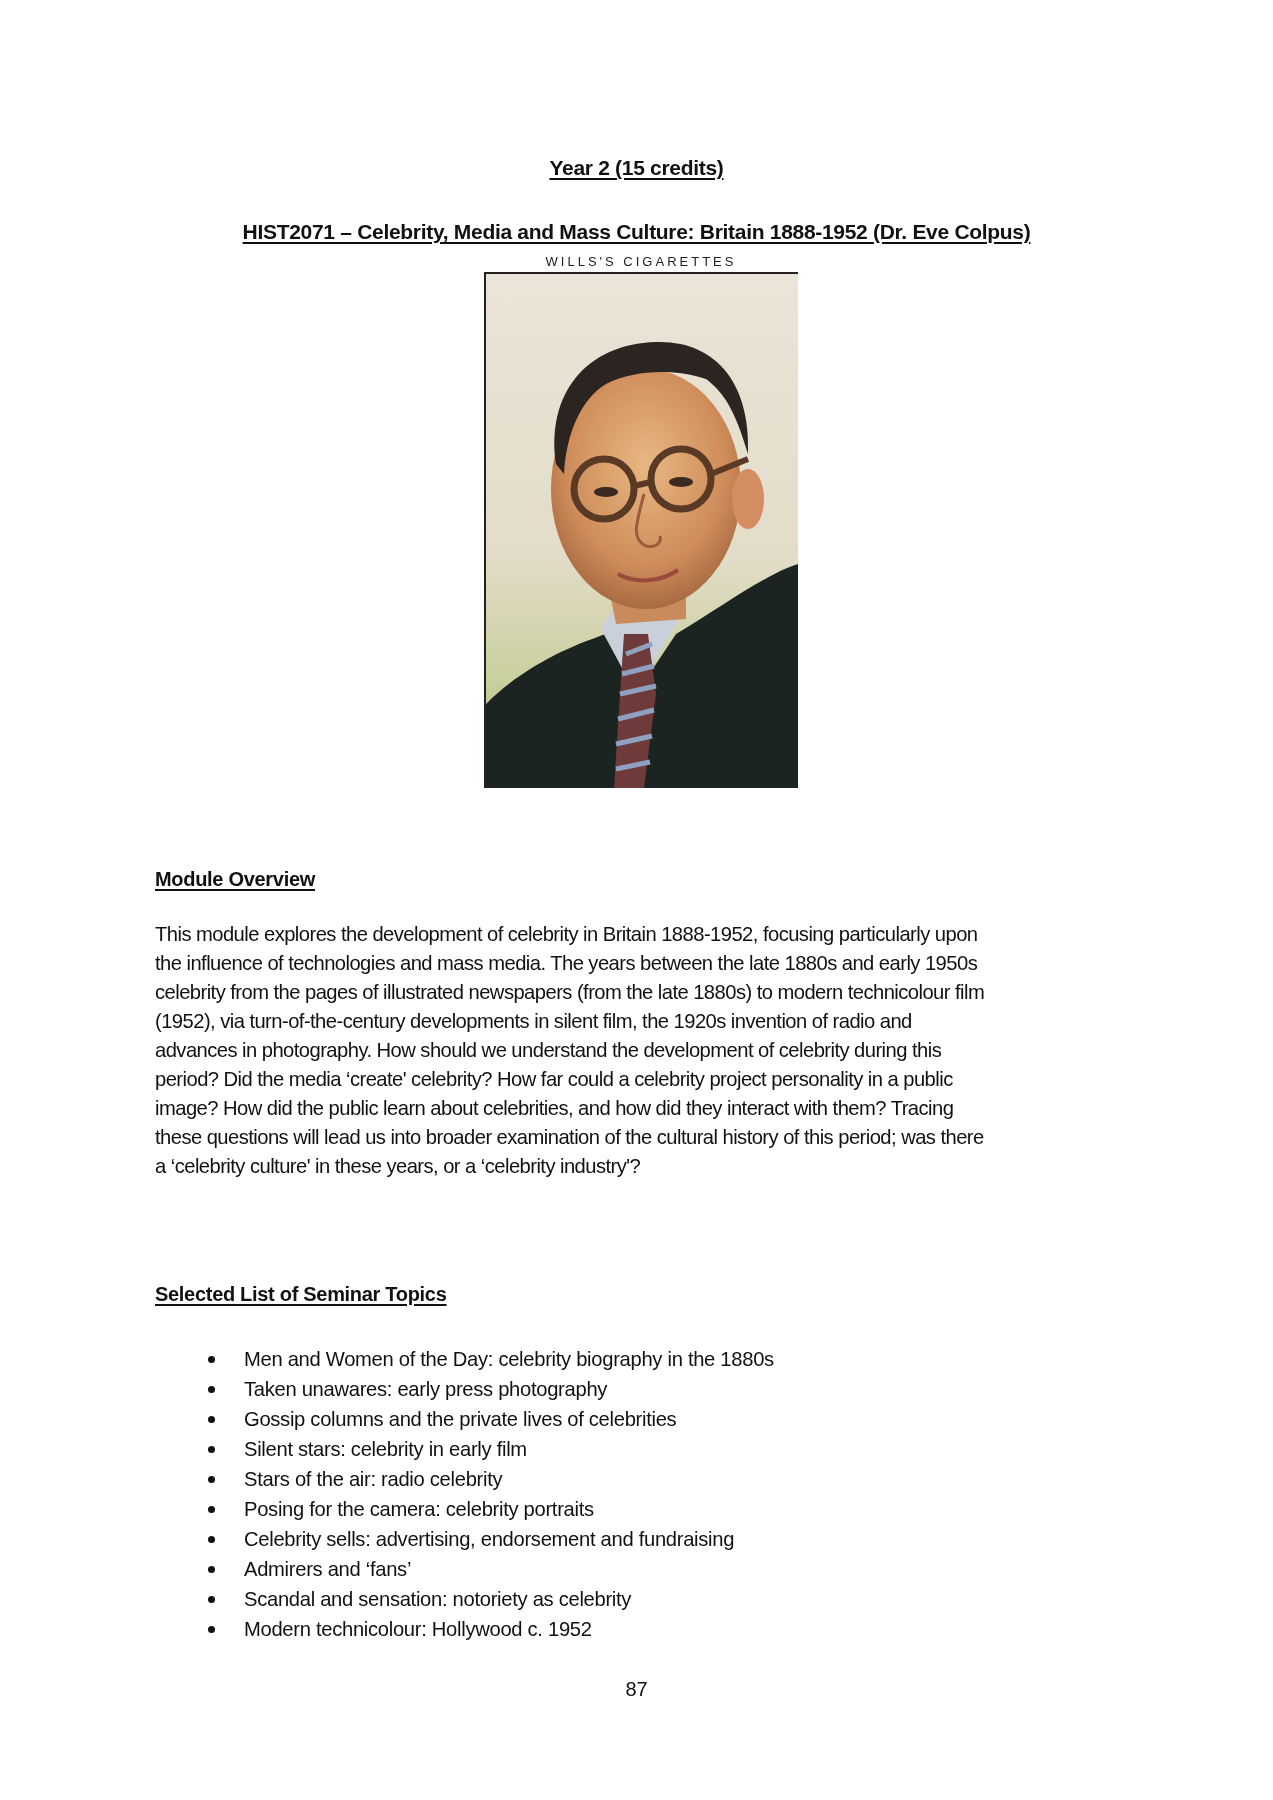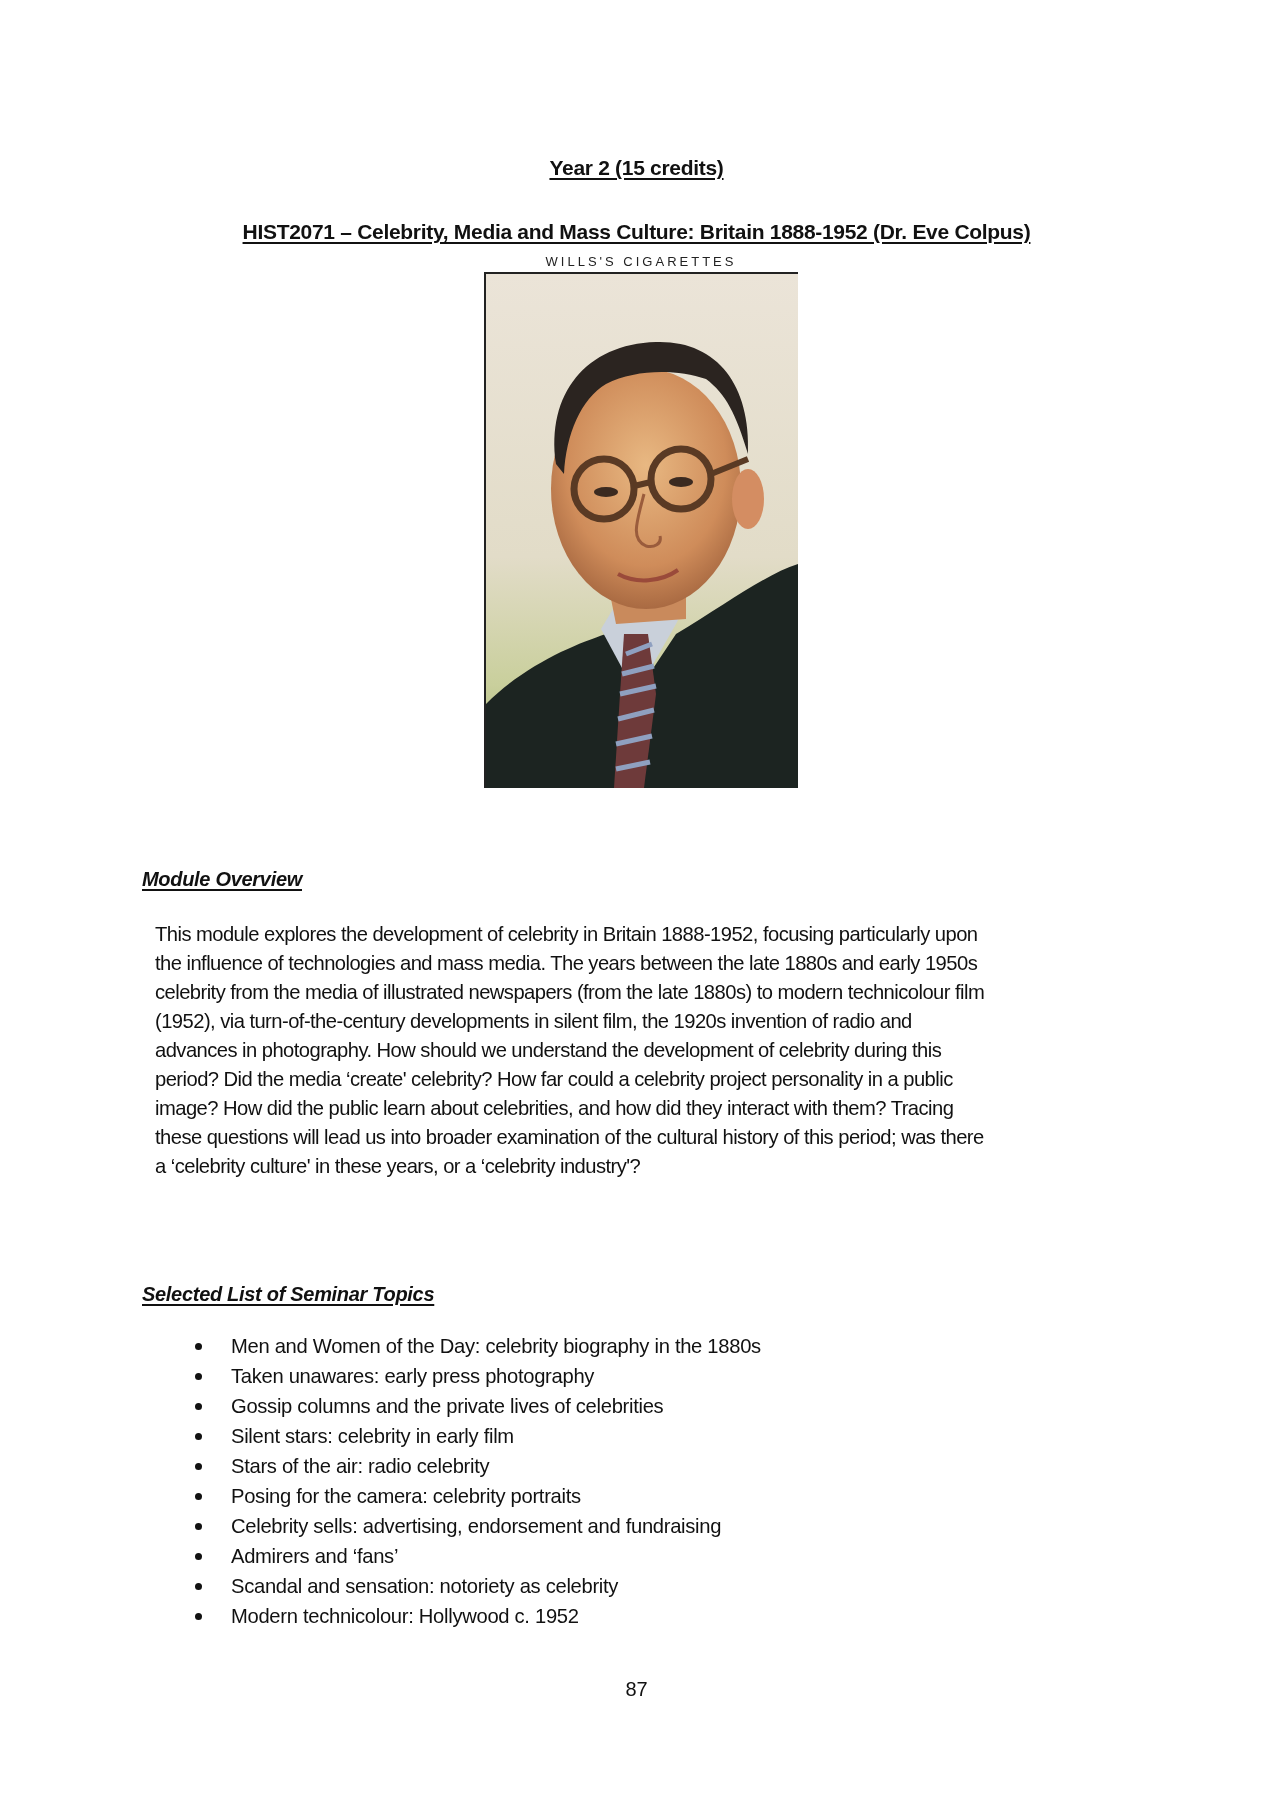--- a/index.html
+++ b/index.html
@@ -12,30 +12,30 @@
   .h-year { top: 156px; }
   .h-module { top: 212px; margin-top: 8px; }
 
   .card { position: absolute; left: 484px; top: 254px; width: 314px; height: 534px; }
   .card-label { position: absolute; left: 0; top: 0; width: 314px; text-align: center;
                 font-size: 13px; letter-spacing: 3px; font-weight: normal; color: #222; }
   .card-frame { position: absolute; left: 0; top: 18px; width: 312px; height: 514px;
                 border-top: 2px solid #222; border-left: 2px solid #222; overflow: hidden;
                 background: linear-gradient(180deg, #e9e2d6 0%, #e4dccb 40%, #d9d7b3 70%, #b7c08a 100%); }
 
-  .section-heading { position: absolute; left: 142px; font-weight: bold; font-size: 20px;
-                     text-decoration: underline; text-underline-offset: 3px; letter-spacing: -0.3px; font-style: italic; }
+  .section-heading { position: absolute; left: 155px; font-weight: bold; font-size: 20px;
+                     text-decoration: underline; text-underline-offset: 3px; letter-spacing: -0.3px; }
   .sh-overview { top: 868px; }
   .sh-topics { top: 1283px; }
 
   .overview { position: absolute; left: 155px; top: 920px; width: 980px;
               font-size: 20.2px; line-height: 29px; letter-spacing: -0.55px; }
   .overview div { white-space: nowrap; }
 
-  .topics { position: absolute; left: 155px; top: 1331px; list-style: none; margin: 0; padding: 0; }
+  .topics { position: absolute; left: 155px; top: 1331px; list-style: none; margin: 13px; padding: 0; }
   .topics li { position: relative; height: 30px; line-height: 30px; font-size: 20.2px;
                padding-left: 76px; white-space: nowrap; letter-spacing: -0.3px; }
   .bullet { position: absolute; left: 40px; top: 12px; width: 7px; height: 7px;
             background: #111; border-radius: 50%; }
 
   .page-number { position: absolute; left: 0; width: 1273px; top: 1678px; text-align: center; font-size: 20px; }
 </style>
 </head>
 <body>
 
@@ -90,21 +90,21 @@
 
         <path d="M132 300 C150 310 175 308 192 296" fill="none" stroke="#9a4a3a" stroke-width="4"></path>
       </svg>
     </div>
   </div>
 
   <div class="section-heading sh-overview">Module Overview</div>
   <div class="overview">
     <div>This module explores the development of celebrity in Britain 1888-1952, focusing particularly upon</div>
     <div>the influence of technologies and mass media. The years between the late 1880s and early 1950s</div>
-    <div>celebrity from the media of illustrated newspapers (from the late 1880s) to modern technicolour film</div>
+    <div>celebrity from the pages of illustrated newspapers (from the late 1880s) to modern technicolour film</div>
     <div>(1952), via turn-of-the-century developments in silent film, the 1920s invention of radio and</div>
     <div>advances in photography. How should we understand the development of celebrity during this</div>
     <div>period? Did the media ‘create' celebrity? How far could a celebrity project personality in a public</div>
     <div>image? How did the public learn about celebrities, and how did they interact with them? Tracing</div>
     <div>these questions will lead us into broader examination of the cultural history of this period; was there</div>
     <div>a ‘celebrity culture' in these years, or a ‘celebrity industry'?</div>
   </div>
 
   <div class="section-heading sh-topics">Selected List of Seminar Topics</div>
   <ul class="topics">

